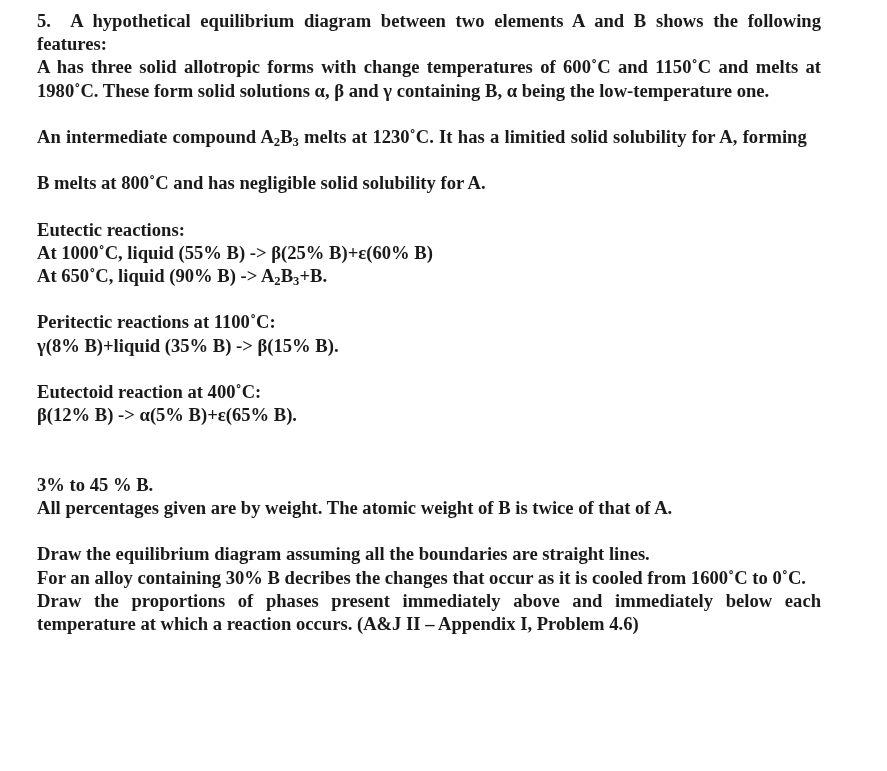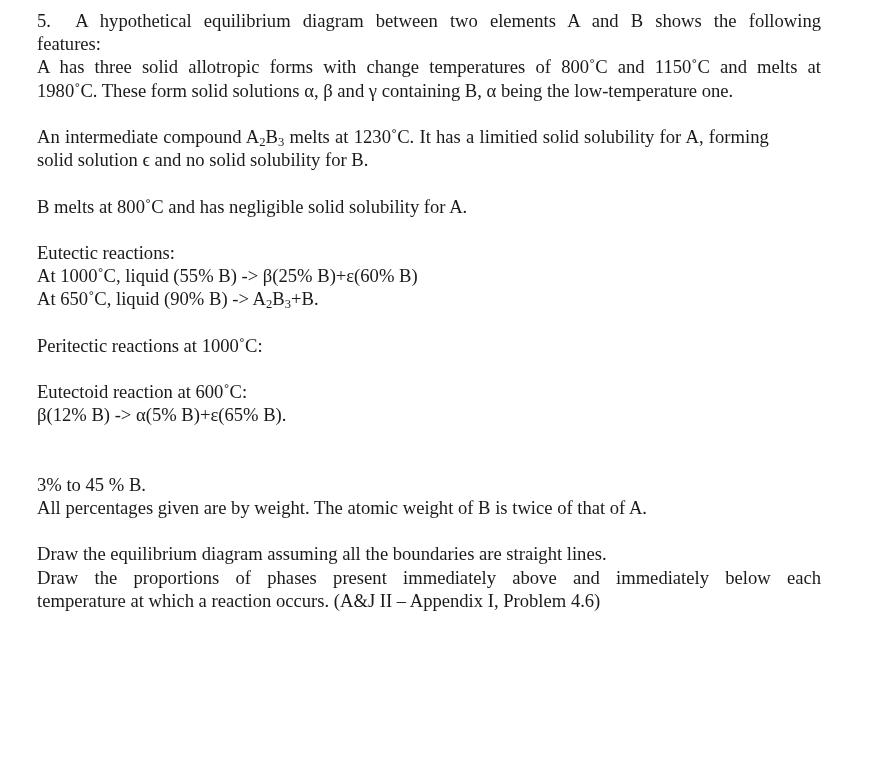--- a/index.html
+++ b/index.html
@@ -14,20 +14,21 @@
       position: relative;
       font-family: "Liberation Serif", "DejaVu Serif", serif;
       color: #1a1a1a;
       font-size: 18.6px;
     }
     .page {
       position: absolute;
       left: 37px;
       top: 9px;
       width: 784px;
+      font-weight: bold;
     }
     .line {
       display: block;
       white-space: nowrap;
       height: 23.2px;
       line-height: 23.2px;
     }
     .justify {
       text-align: justify;
       text-align-last: justify;
@@ -49,54 +50,55 @@
 </head>
 <body>
 
 <div class="page">
 
   <div class="justify" style="word-spacing:1px;">
     <span>5.</span>&nbsp;&nbsp;<span>A hypothetical equilibrium diagram between two elements A and B shows the following</span>
   </div>
   <span class="line">features:</span>
 
-  <div class="justify">A has three solid allotropic forms with change temperatures of 800˚C and 1150˚C  and melts at</div>
+  <div class="justify">A has three solid allotropic forms with change temperatures of 600˚C and 1150˚C  and melts at</div>
   <span class="line">1980˚C. These form solid solutions α, β and γ containing B, α being the low-temperature one.</span>
 
   <span class="gap"></span>
 
   <span class="line" style="word-spacing:0.6px;"><span>An intermediate compound A</span><sub>2</sub><span>B</span><sub>3</sub><span> melts at 1230˚C. It has a limitied solid solubility for A, forming</span></span>
-  <span class="line">solid solution ϵ and no solid solubility for B.</span>
 
   <span class="gap"></span>
 
   <span class="line">B melts at 800˚C and has negligible solid solubility for A.</span>
 
   <span class="gap"></span>
 
   <span class="line">Eutectic reactions:</span>
   <span class="line">At 1000˚C, liquid (55% B) -&gt; β(25% B)+ε(60% B)</span>
   <span class="line"><span>At 650˚C, liquid (90% B) -&gt; A</span><sub>2</sub><span>B</span><sub>3</sub><span>+B.</span></span>
 
   <span class="gap"></span>
 
-  <span class="line">Peritectic reactions at 1000˚C:</span>
+  <span class="line">Peritectic reactions at 1100˚C:</span>
+  <span class="line">γ(8% B)+liquid (35% B) -&gt; β(15% B).</span>
 
   <span class="gap"></span>
 
-  <span class="line">Eutectoid reaction at 600˚C:</span>
+  <span class="line">Eutectoid reaction at 400˚C:</span>
   <span class="line">β(12% B) -&gt; α(5% B)+ε(65% B).</span>
 
   <span class="gap"></span>
 
 
   <span class="gap"></span>
 
   <span class="line">3% to 45 % B.</span>
   <span class="line">All percentages given are by weight. The atomic weight of B is twice of that of A.</span>
 
   <span class="gap"></span>
 
   <span class="line">Draw the equilibrium diagram assuming all the boundaries are straight lines.</span>
+  <span class="line">For an alloy containing 30% B decribes the changes that occur as it is cooled from 1600˚C to 0˚C.</span>
   <div class="justify">Draw the proportions of phases present immediately above and immediately below each</div>
   <span class="line">temperature at which a reaction occurs. (A&amp;J II – Appendix I, Problem 4.6)</span>
 
 </div>
 
 </body></html>

